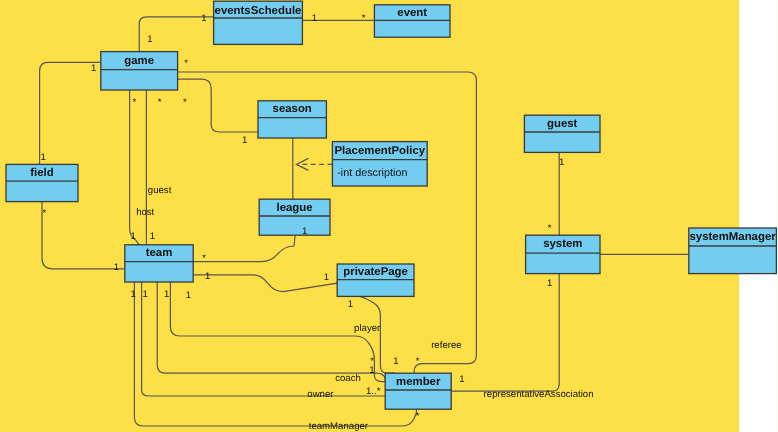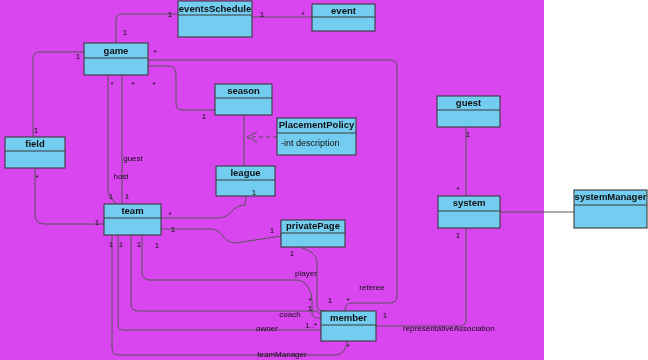--- a/index.html
+++ b/index.html
@@ -9,23 +9,23 @@
     background: #ffffff;
   }
   body {
     width: 648px;
     height: 360px;
     font-family: "Liberation Sans", sans-serif;
     overflow: hidden;
   }
   #diagram-root {
     position: relative;
-    width: 544px;
+    width: 616px;
     height: 360px;
-    background: #d946ef;
+    background: #fde047;
   }
   svg#uml-canvas {
     display: block;
     width: 648px;
     height: 360px;
   }
   .uml-class-box .cls-rect {
     fill: #73cdf0;
     stroke: #3a3a3a;
     stroke-width: 1.1;

